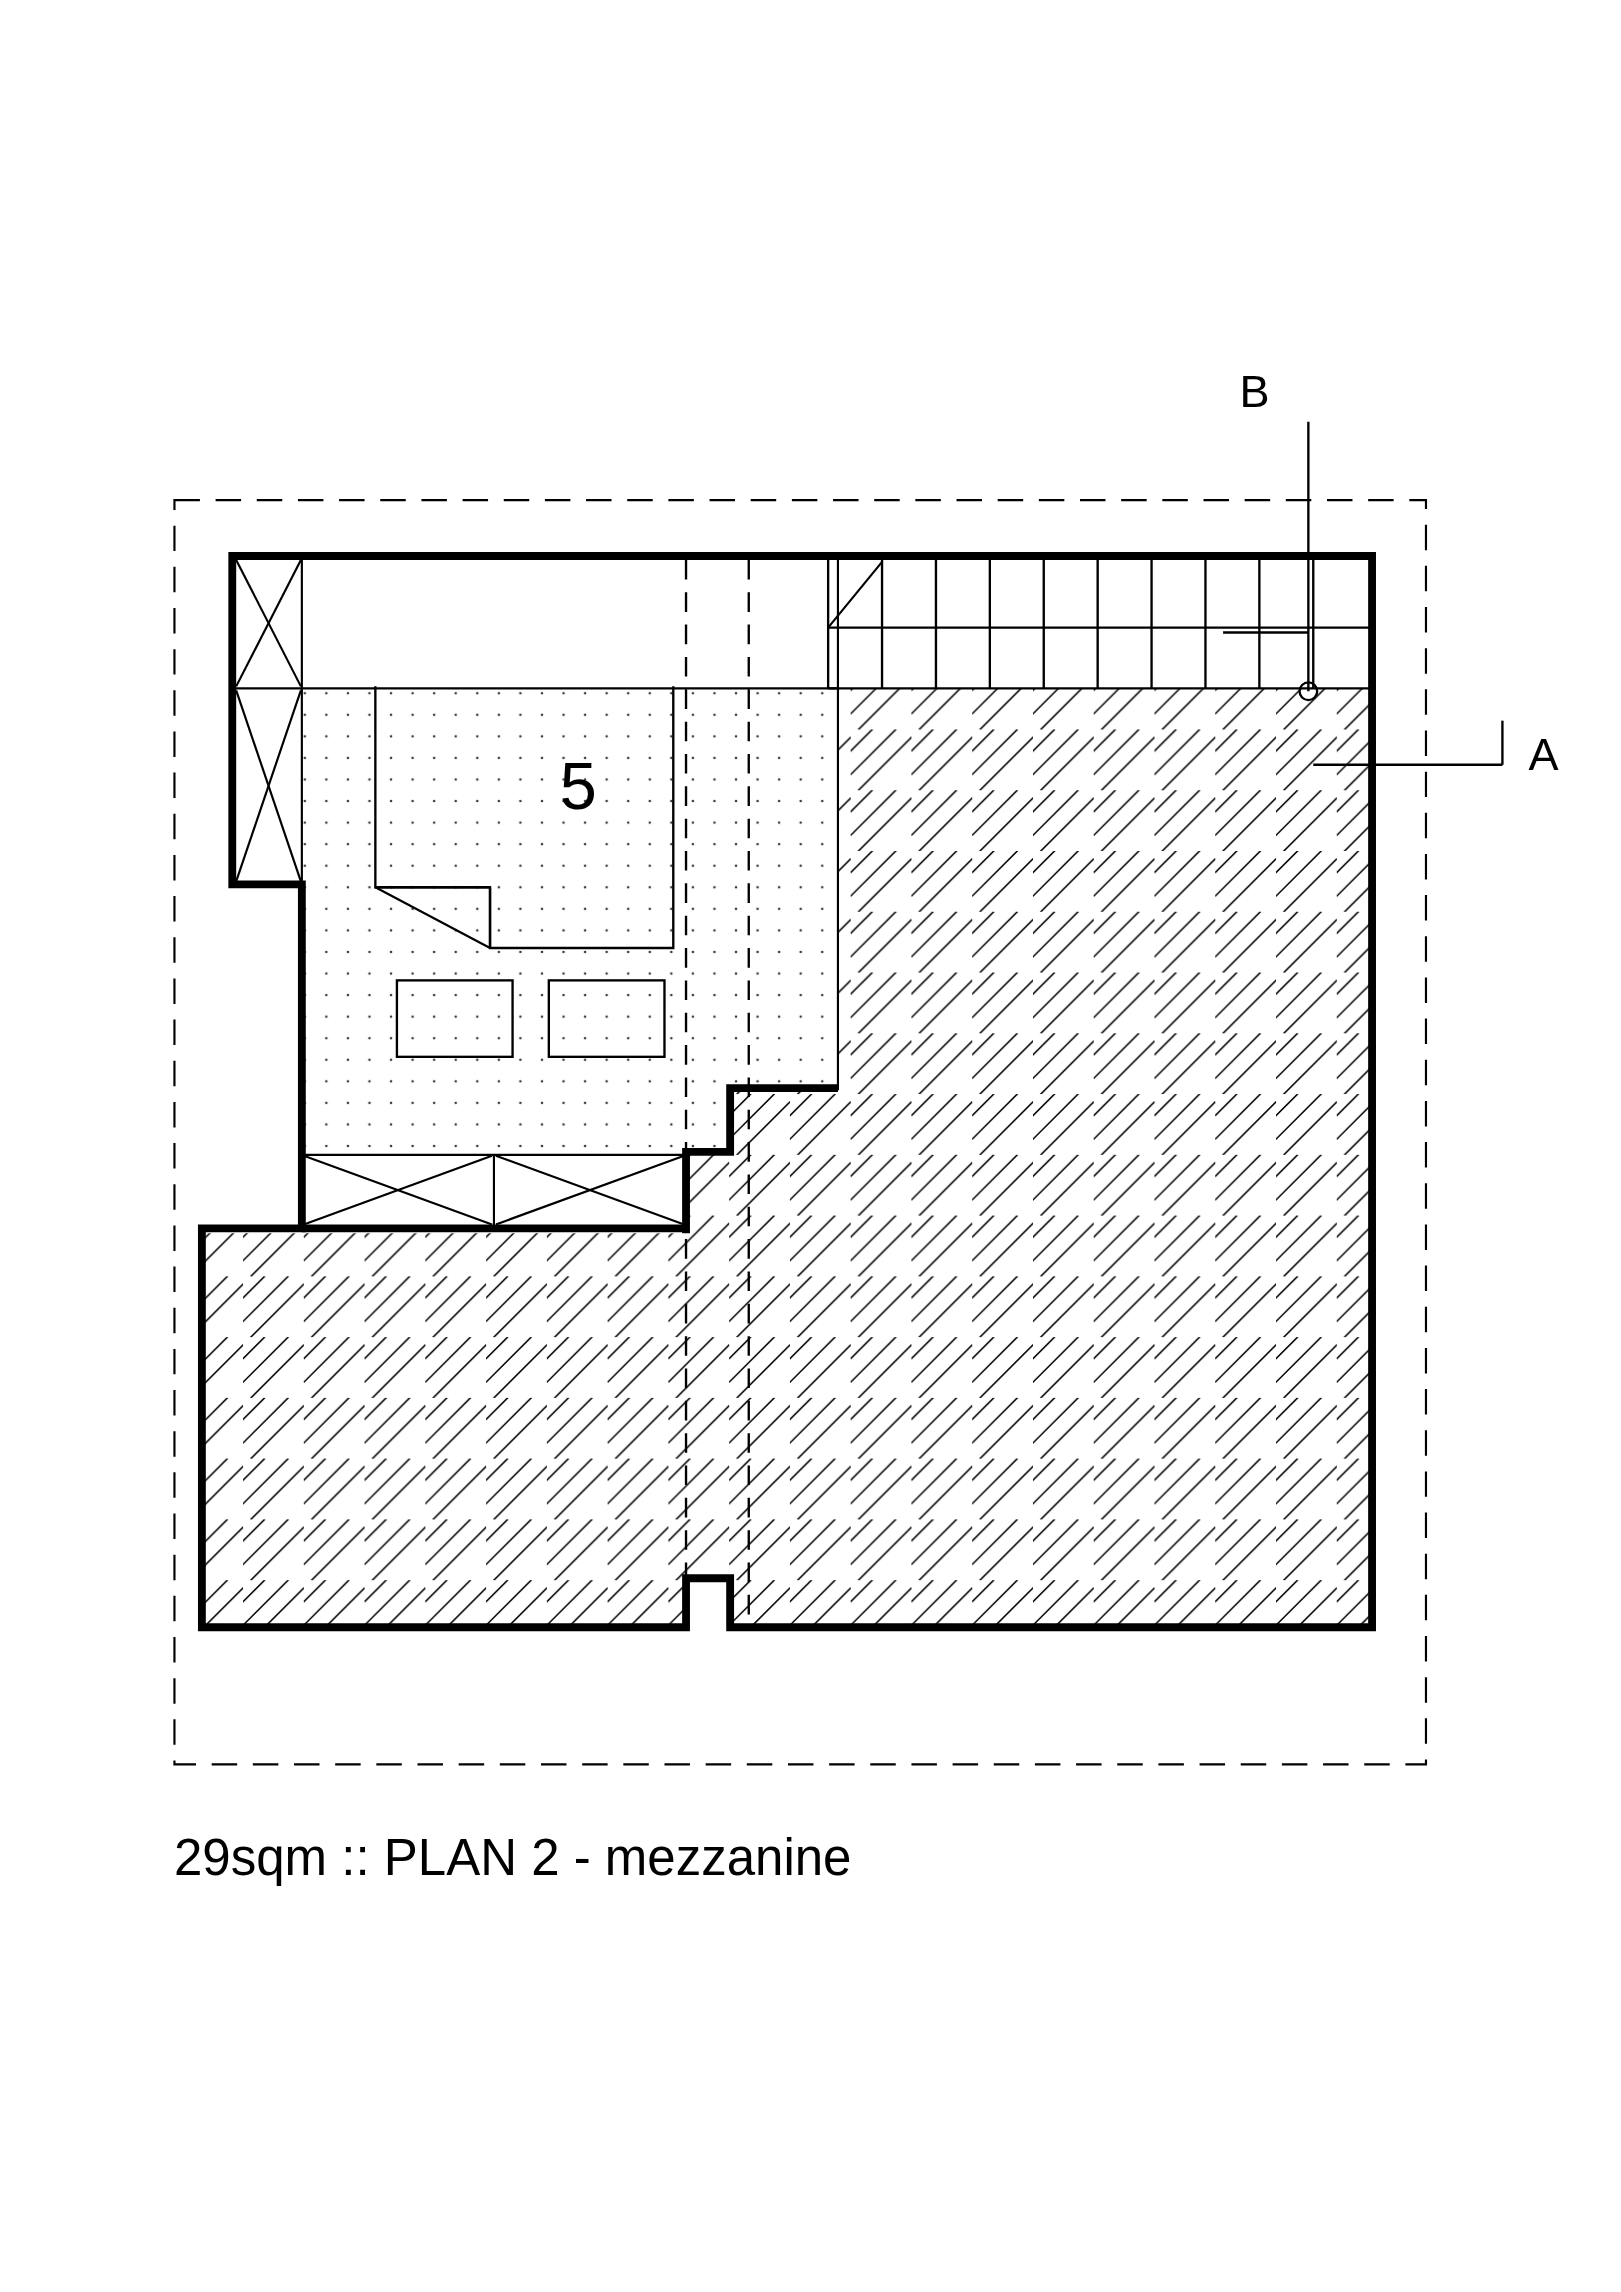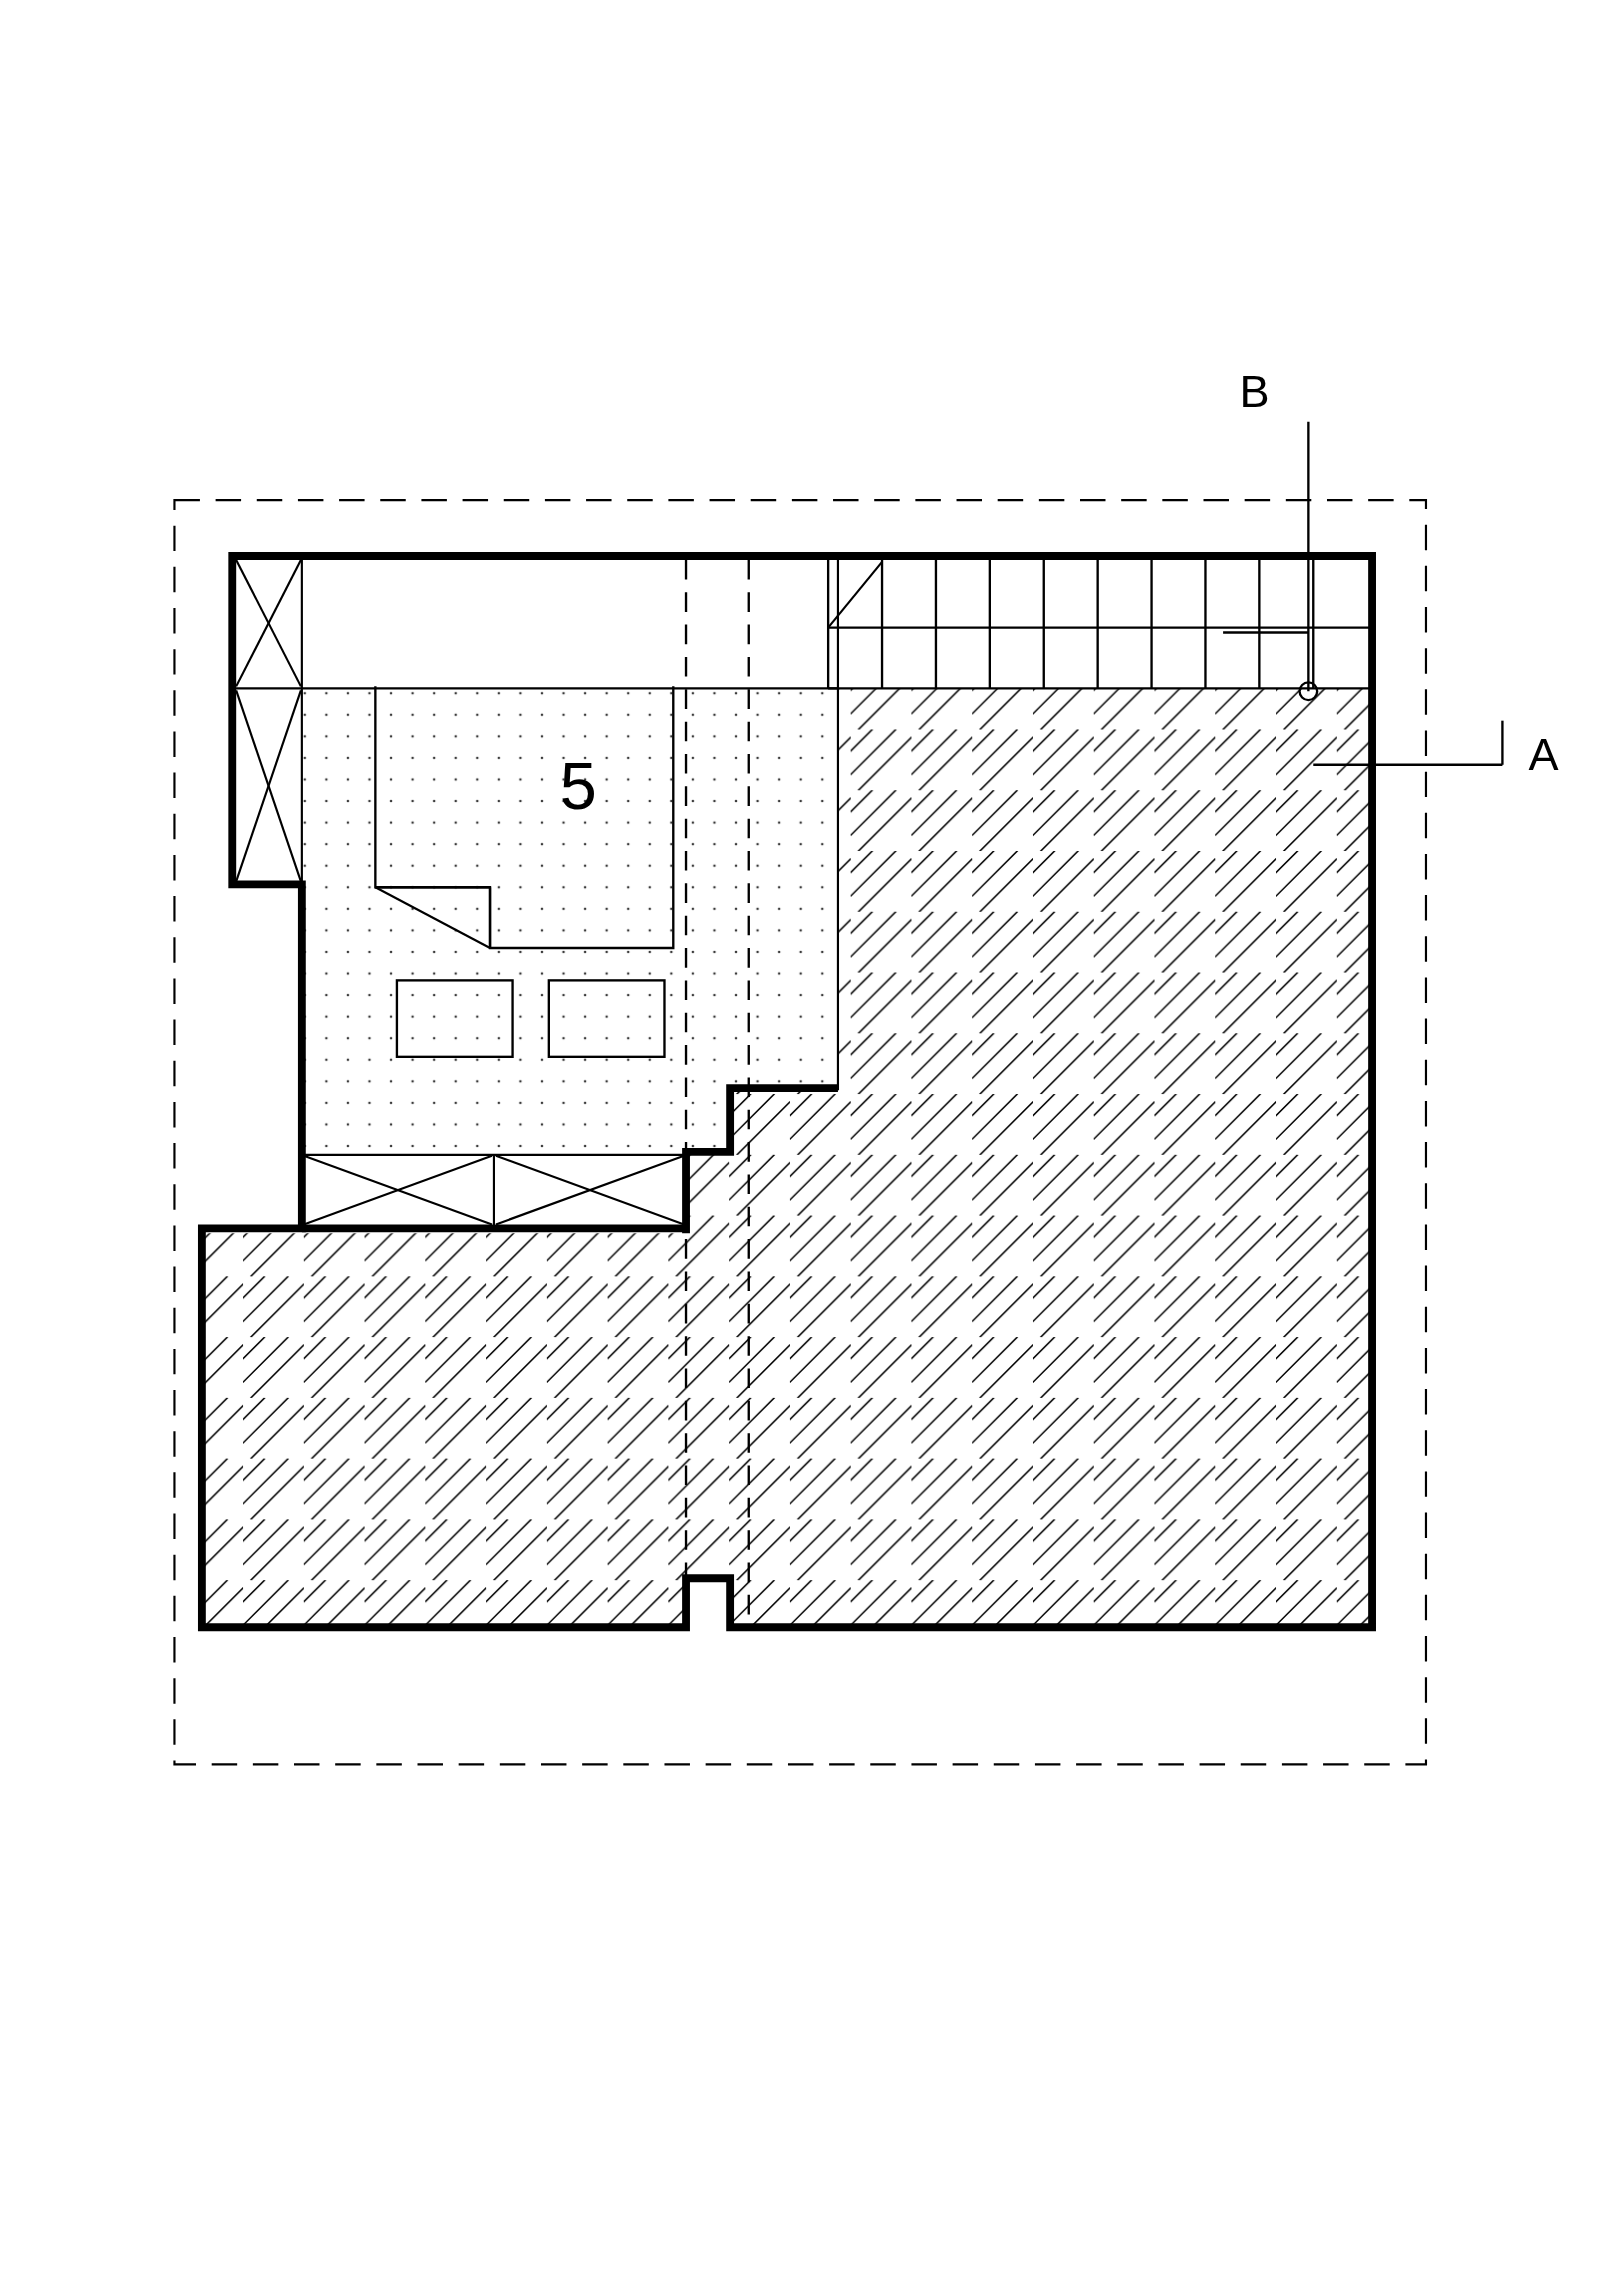--- a/index.html
+++ b/index.html
@@ -178,15 +178,16 @@
     </g>
 
     <text x="590" y="825" text-anchor="middle" font-family="Liberation Sans, sans-serif" font-size="68" fill="#000" id="svg-room-number">5</text>
 
     <text x="1280" y="415" text-anchor="middle" font-family="Liberation Sans, sans-serif" font-size="46" fill="#000" id="svg-marker-b">B</text>
 
     <text x="1575" y="785" text-anchor="middle" font-family="Liberation Sans, sans-serif" font-size="46" fill="#000" id="svg-marker-a">A</text>
 
   </svg>
 
+  <div class="title-text">29sqm :: PLAN 2 - mezzanine</div>
 
 </div>
 
 
 </body></html>

